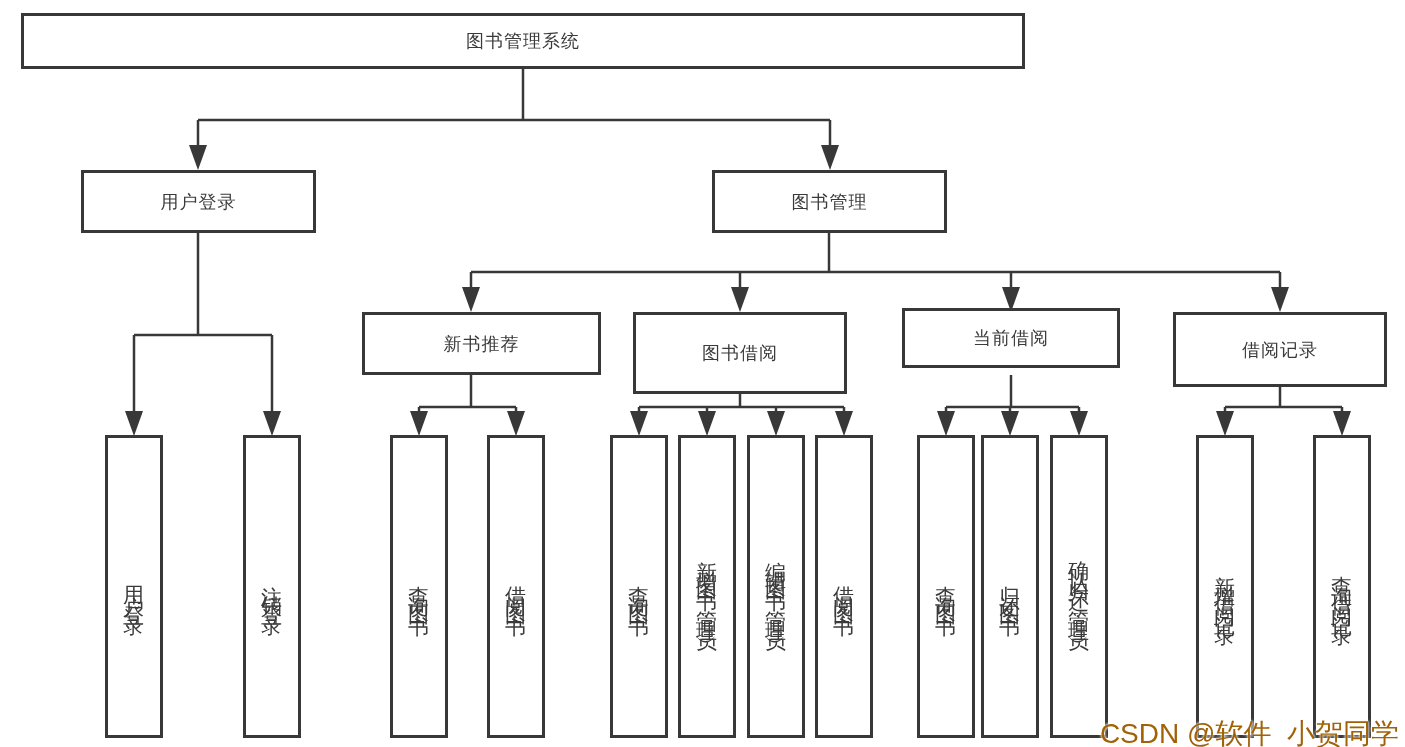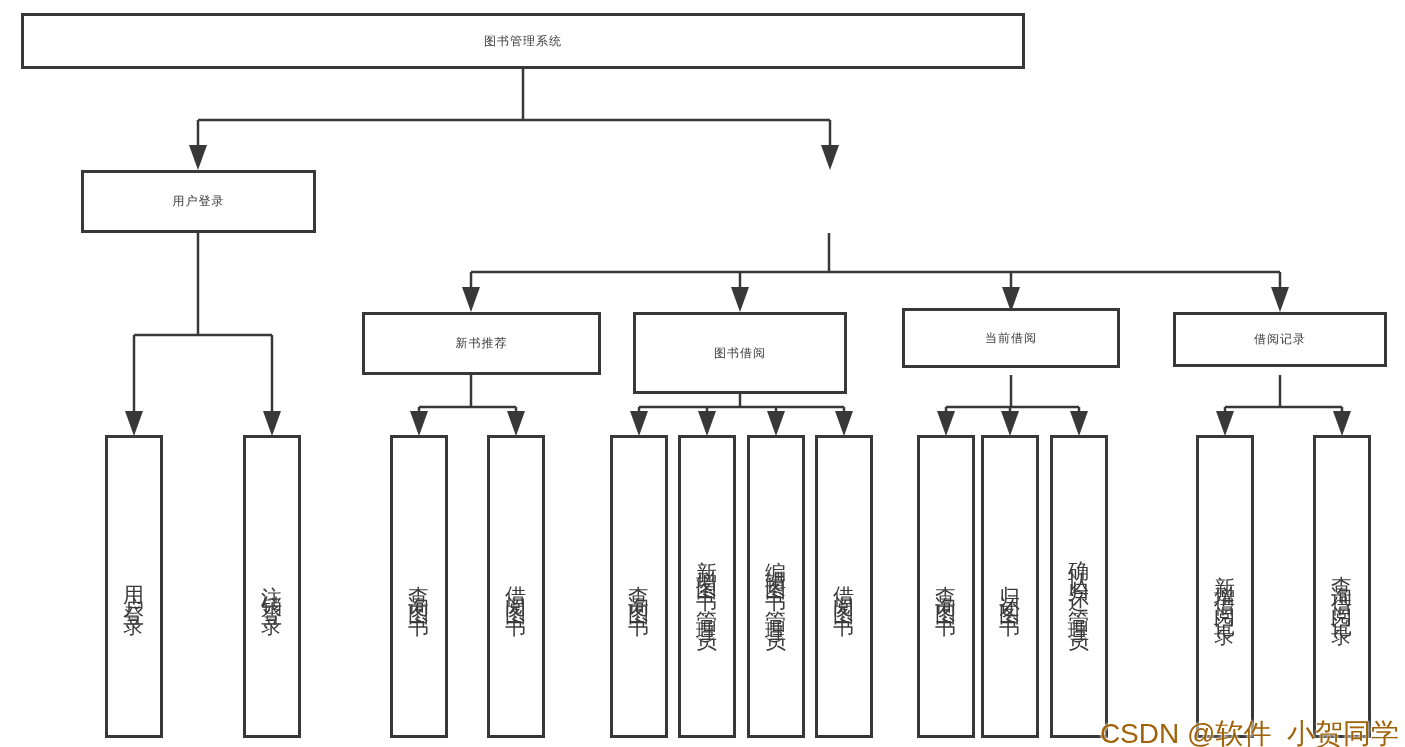--- a/index.html
+++ b/index.html
@@ -23,21 +23,21 @@
     border: 3px solid #383838;
     background: #ffffff;
     color: #3a3a3a;
     display: flex;
     align-items: center;
     justify-content: center;
     z-index: 2;
     text-align: center;
   }
   .h-node {
-    font-size: 12px;
+    font-size: 18px;
     letter-spacing: 1px;
   }
   .v-node {
     writing-mode: vertical-rl;
     text-orientation: mixed;
     font-size: 21px;
     letter-spacing: 10px;
     line-height: 1;
     padding-top: 4px;
   }
@@ -126,25 +126,26 @@
       <polygon points="1070,411 1088,411 1079,436"></polygon>
 
       <polygon points="1216,411 1234,411 1225,436"></polygon>
       <polygon points="1333,411 1351,411 1342,436"></polygon>
     </g>
   </svg>
 
   <div class="node h-node" style="left:21px; top:13px; width:1004px; height:56px">图书管理系统</div>
 
   <div class="node h-node" style="left:81px; top:170px; width:235px; height:63px">用户登录</div>
+  <div class="node h-node" style="left:712px; top:170px; width:235px; height:63px">图书管理</div>
 
   <div class="node h-node" style="left:362px; top:312px; width:239px; height:63px">新书推荐</div>
   <div class="node h-node" style="left:633px; top:312px; width:214px; height:82px">图书借阅</div>
   <div class="node h-node" style="left:902px; top:308px; width:218px; height:60px">当前借阅</div>
-  <div class="node h-node" style="left:1173px; top:312px; width:214px; height:55px">借阅记录</div>
+  <div class="node h-node" style="left:1173px; top:312px; width:214px; height:75px">借阅记录</div>
 
   <div class="node v-node" style="left:105px; top:435px; width:58px; height:303px">用户登录</div>
   <div class="node v-node" style="left:243px; top:435px; width:58px; height:303px">注销登录</div>
 
   <div class="node v-node" style="left:390px; top:435px; width:58px; height:303px">查询图书</div>
   <div class="node v-node" style="left:487px; top:435px; width:58px; height:303px">借阅图书</div>
 
   <div class="node v-node" style="left:610px; top:435px; width:58px; height:303px">查询图书</div>
   <div class="node v-node" style="left:678px; top:435px; width:58px; height:303px">新增图书（管理员）</div>
   <div class="node v-node" style="left:747px; top:435px; width:58px; height:303px">编辑图书（管理员）</div>

